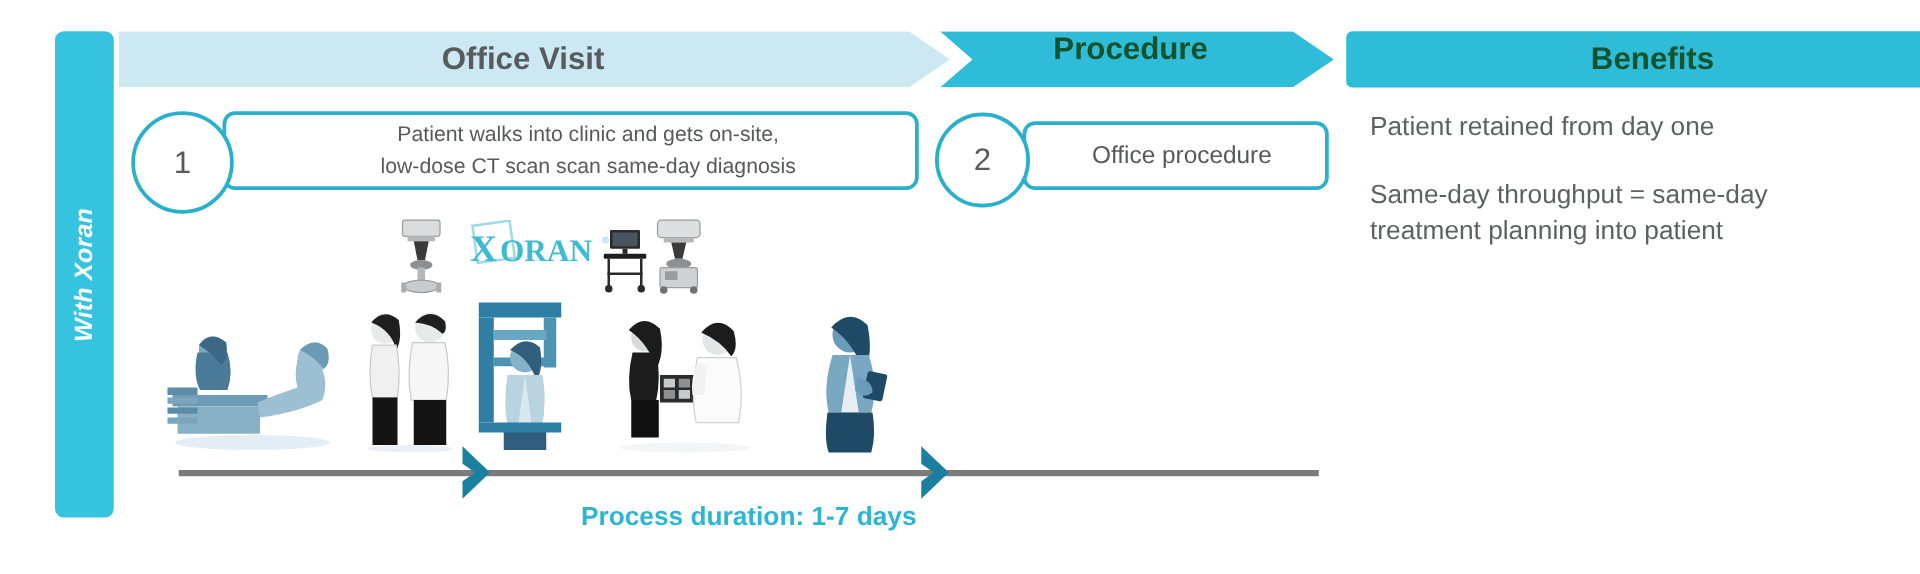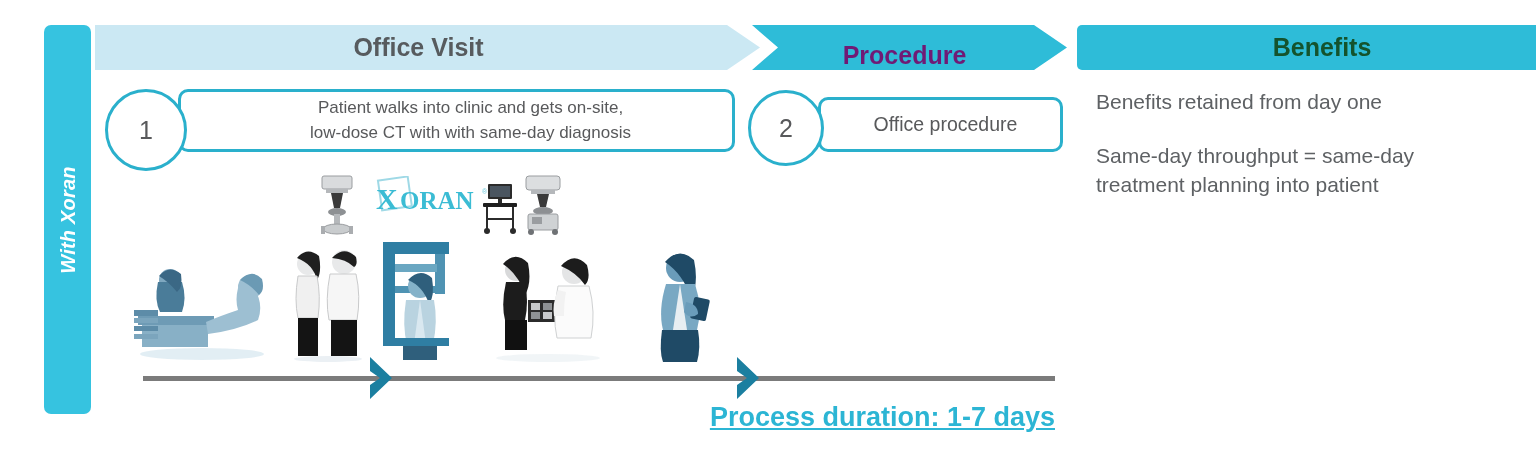--- a/index.html
+++ b/index.html
@@ -37,24 +37,24 @@
     clip-path: polygon(0 0, calc(100% - 33px) 0, 100% 50%, calc(100% - 33px) 100%, 0 100%);
     display: flex; align-items: center; justify-content: center;
   }
   .banner-office span {
     font-size: 25px; font-weight: bold; padding-right: 18px; text-align: right;
   }
   .banner-procedure {
     position: absolute; left: 752px; top: 25px;
     width: 315px; height: 45px;
     background: #2ebcd8;
-    color: #701a75;
+    color: #14532d;
     -webkit-clip-path: polygon(0 0, calc(100% - 33px) 0, 100% 50%, calc(100% - 33px) 100%, 0 100%, 26px 50%);
     clip-path: polygon(0 0, calc(100% - 33px) 0, 100% 50%, calc(100% - 33px) 100%, 0 100%, 26px 50%);
-    display: flex; align-items: flex-end; justify-content: center;
+    display: flex; align-items: flex-start; justify-content: center;
   }
   .banner-procedure span {
     font-size: 25px; font-weight: bold; padding-right: 10px;
   }
   .banner-benefits {
     position: absolute; left: 1077px; top: 25px;
     width: 490px; height: 45px;
     background: #2ebcd8;
     color: #14532d;
     border-radius: 5px;
@@ -115,23 +115,23 @@
     position: absolute; left: 143px; top: 376px;
     width: 912px; height: 5px; background: #7b7b7b;
   }
   .tl-chevron { position: absolute; top: 355px; }
   .tl-chevron svg { display: block; }
   .tl-chevron-1 { left: 368px; }
   .tl-chevron-2 { left: 735px; }
 
   .duration {
     position: absolute; left: 143px; top: 402px; width: 912px;
-    text-align: right;
+    text-align: center;
     color: #2cb5d4;
-    font-size: 27px; font-weight: bold; text-decoration: underline;
+    font-size: 21px; font-weight: bold;
   }
 
   
   .benefits-list {
     position: absolute; left: 1096px; top: 88px; width: 420px;
     color: #5e6164;
   }
   .benefit-item {
     font-size: 21px; line-height: 1.35; margin-bottom: 26px;
   }
@@ -153,21 +153,21 @@
     <span>Procedure</span>
   </div>
 
   <div class="banner-benefits">
     <span>Benefits</span>
   </div>
 
   <div class="step-box step-1-box">
     <div class="txt">
       <div>Patient walks into clinic and gets on-site,</div>
-      <div>low-dose CT with with same-day diagnosis</div>
+      <div>low-dose CT scan scan same-day diagnosis</div>
     </div>
   </div>
   <div class="step-circle step-1-circle">
     <span>1</span>
   </div>
 
   <div class="step-box step-2-box">
     <div class="txt">Office  procedure</div>
   </div>
   <div class="step-circle step-2-circle">
@@ -324,21 +324,21 @@
   <div class="tl-chevron tl-chevron-2">
     <svg viewBox="0 0 34 46" width="34" height="46">
       <path d="M2 2 L24 23 L2 44 L2 30 L12 23 L2 16 Z" fill="#1b7fa0"></path>
     </svg>
   </div>
 
   <div class="duration">Process duration: 1-7 days</div>
 
   <div class="benefits-list">
     <div class="benefit-item">
-      <div>Benefits retained from day one</div>
+      <div>Patient retained from day one</div>
     </div>
     <div class="benefit-item">
       <div>Same-day throughput = same-day</div>
       <div>treatment planning into patient</div>
     </div>
   </div>
 
 </div>
 
 </body></html>

